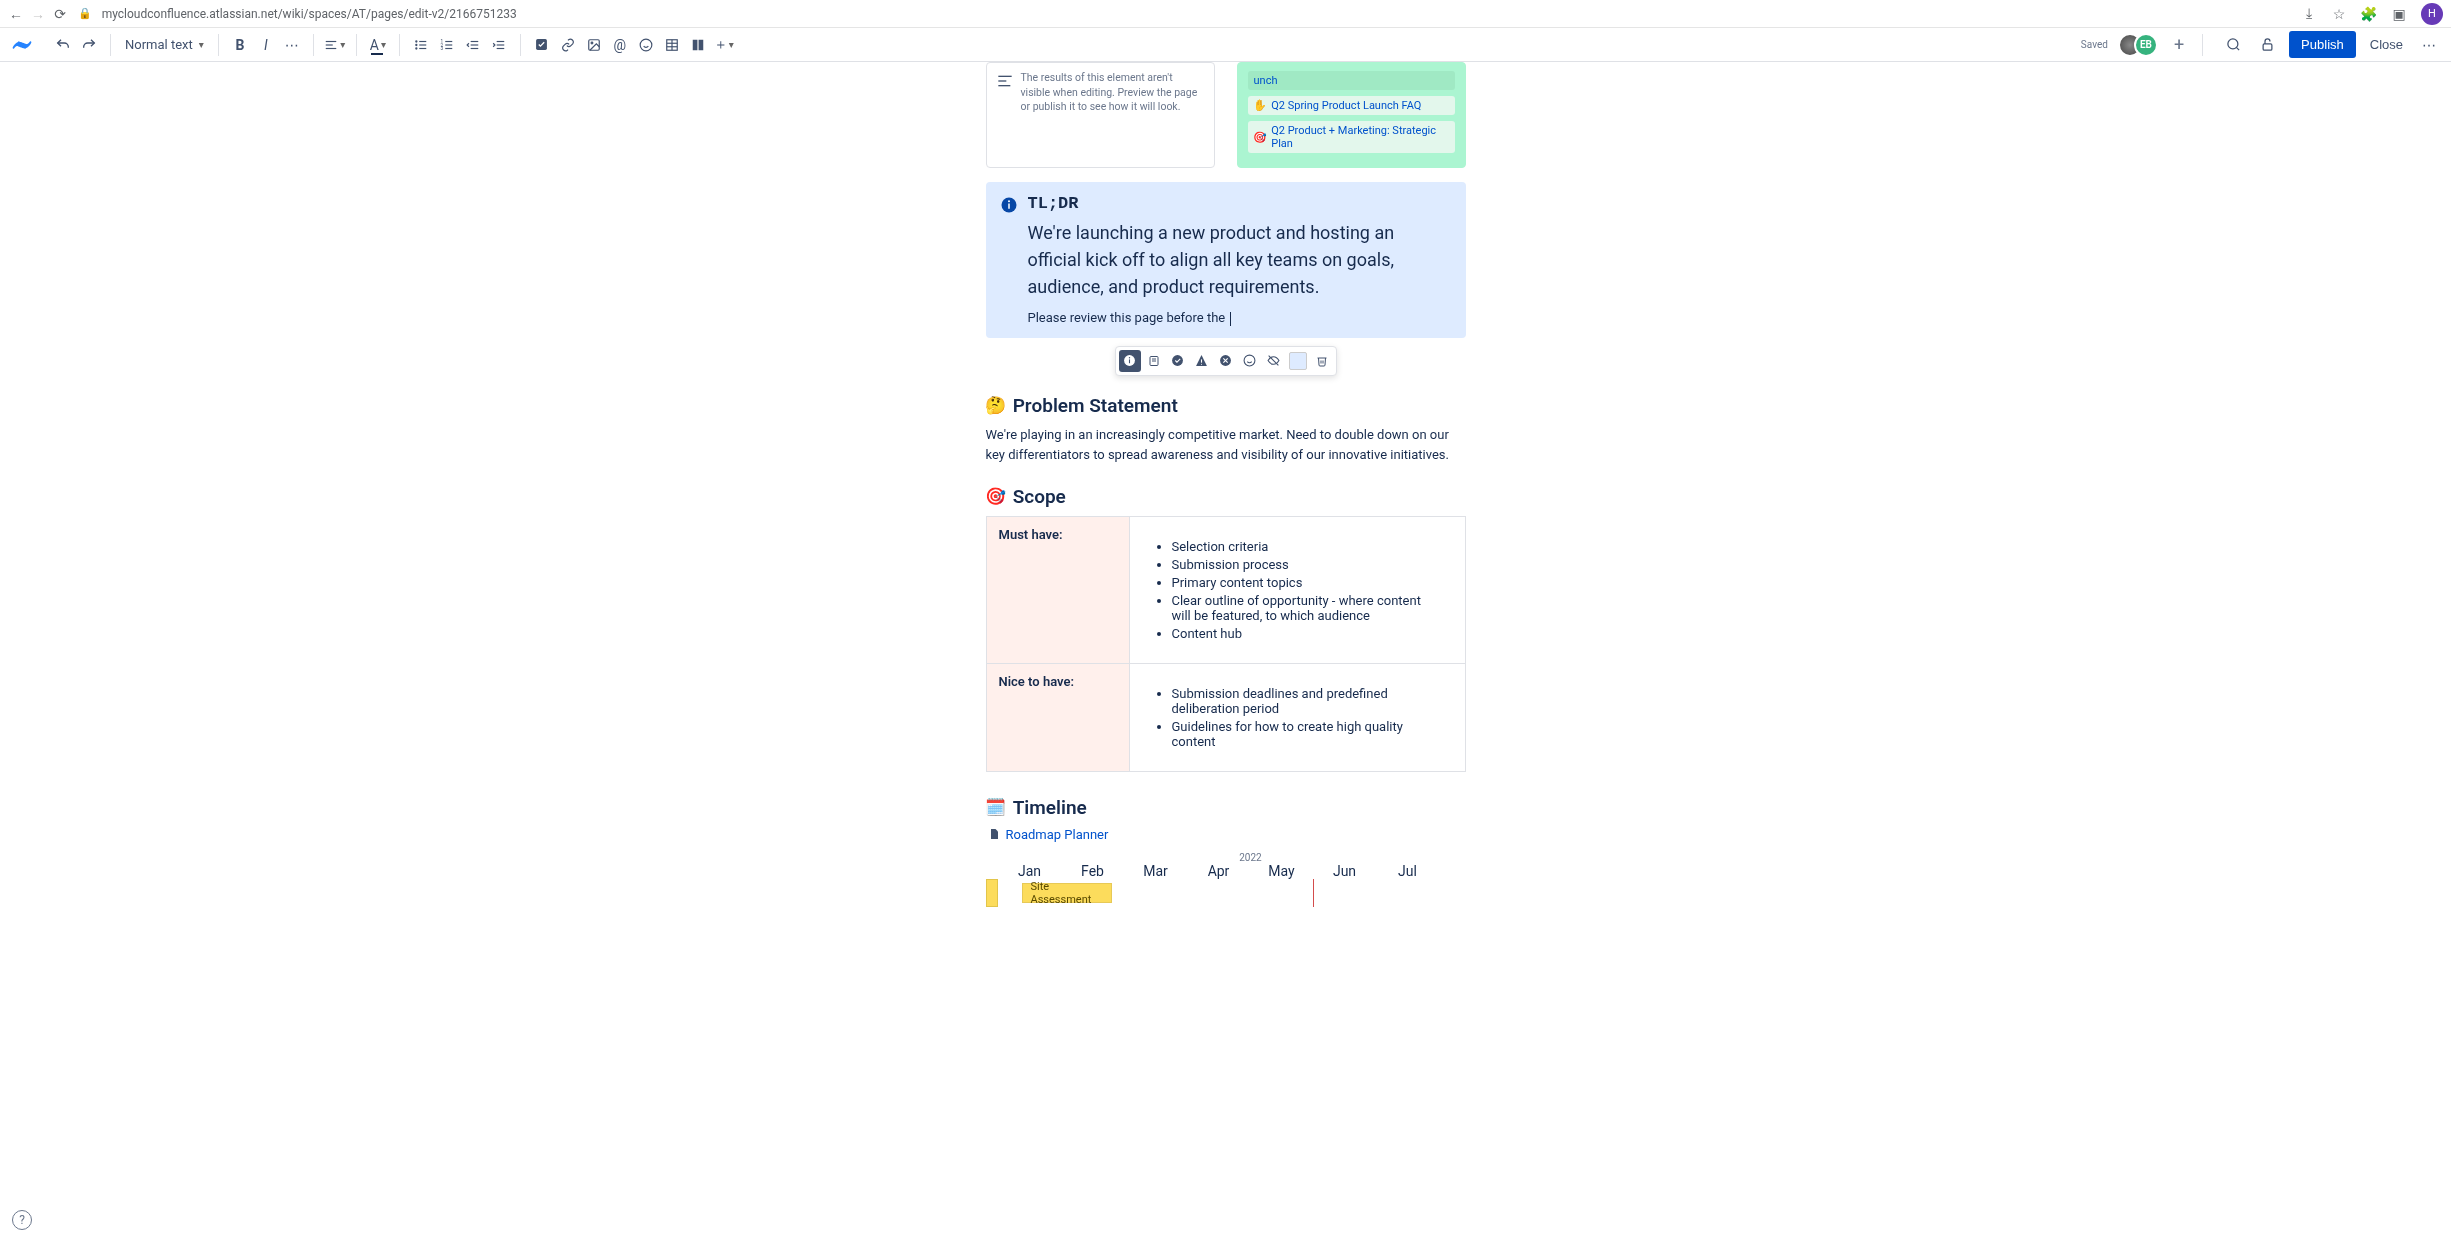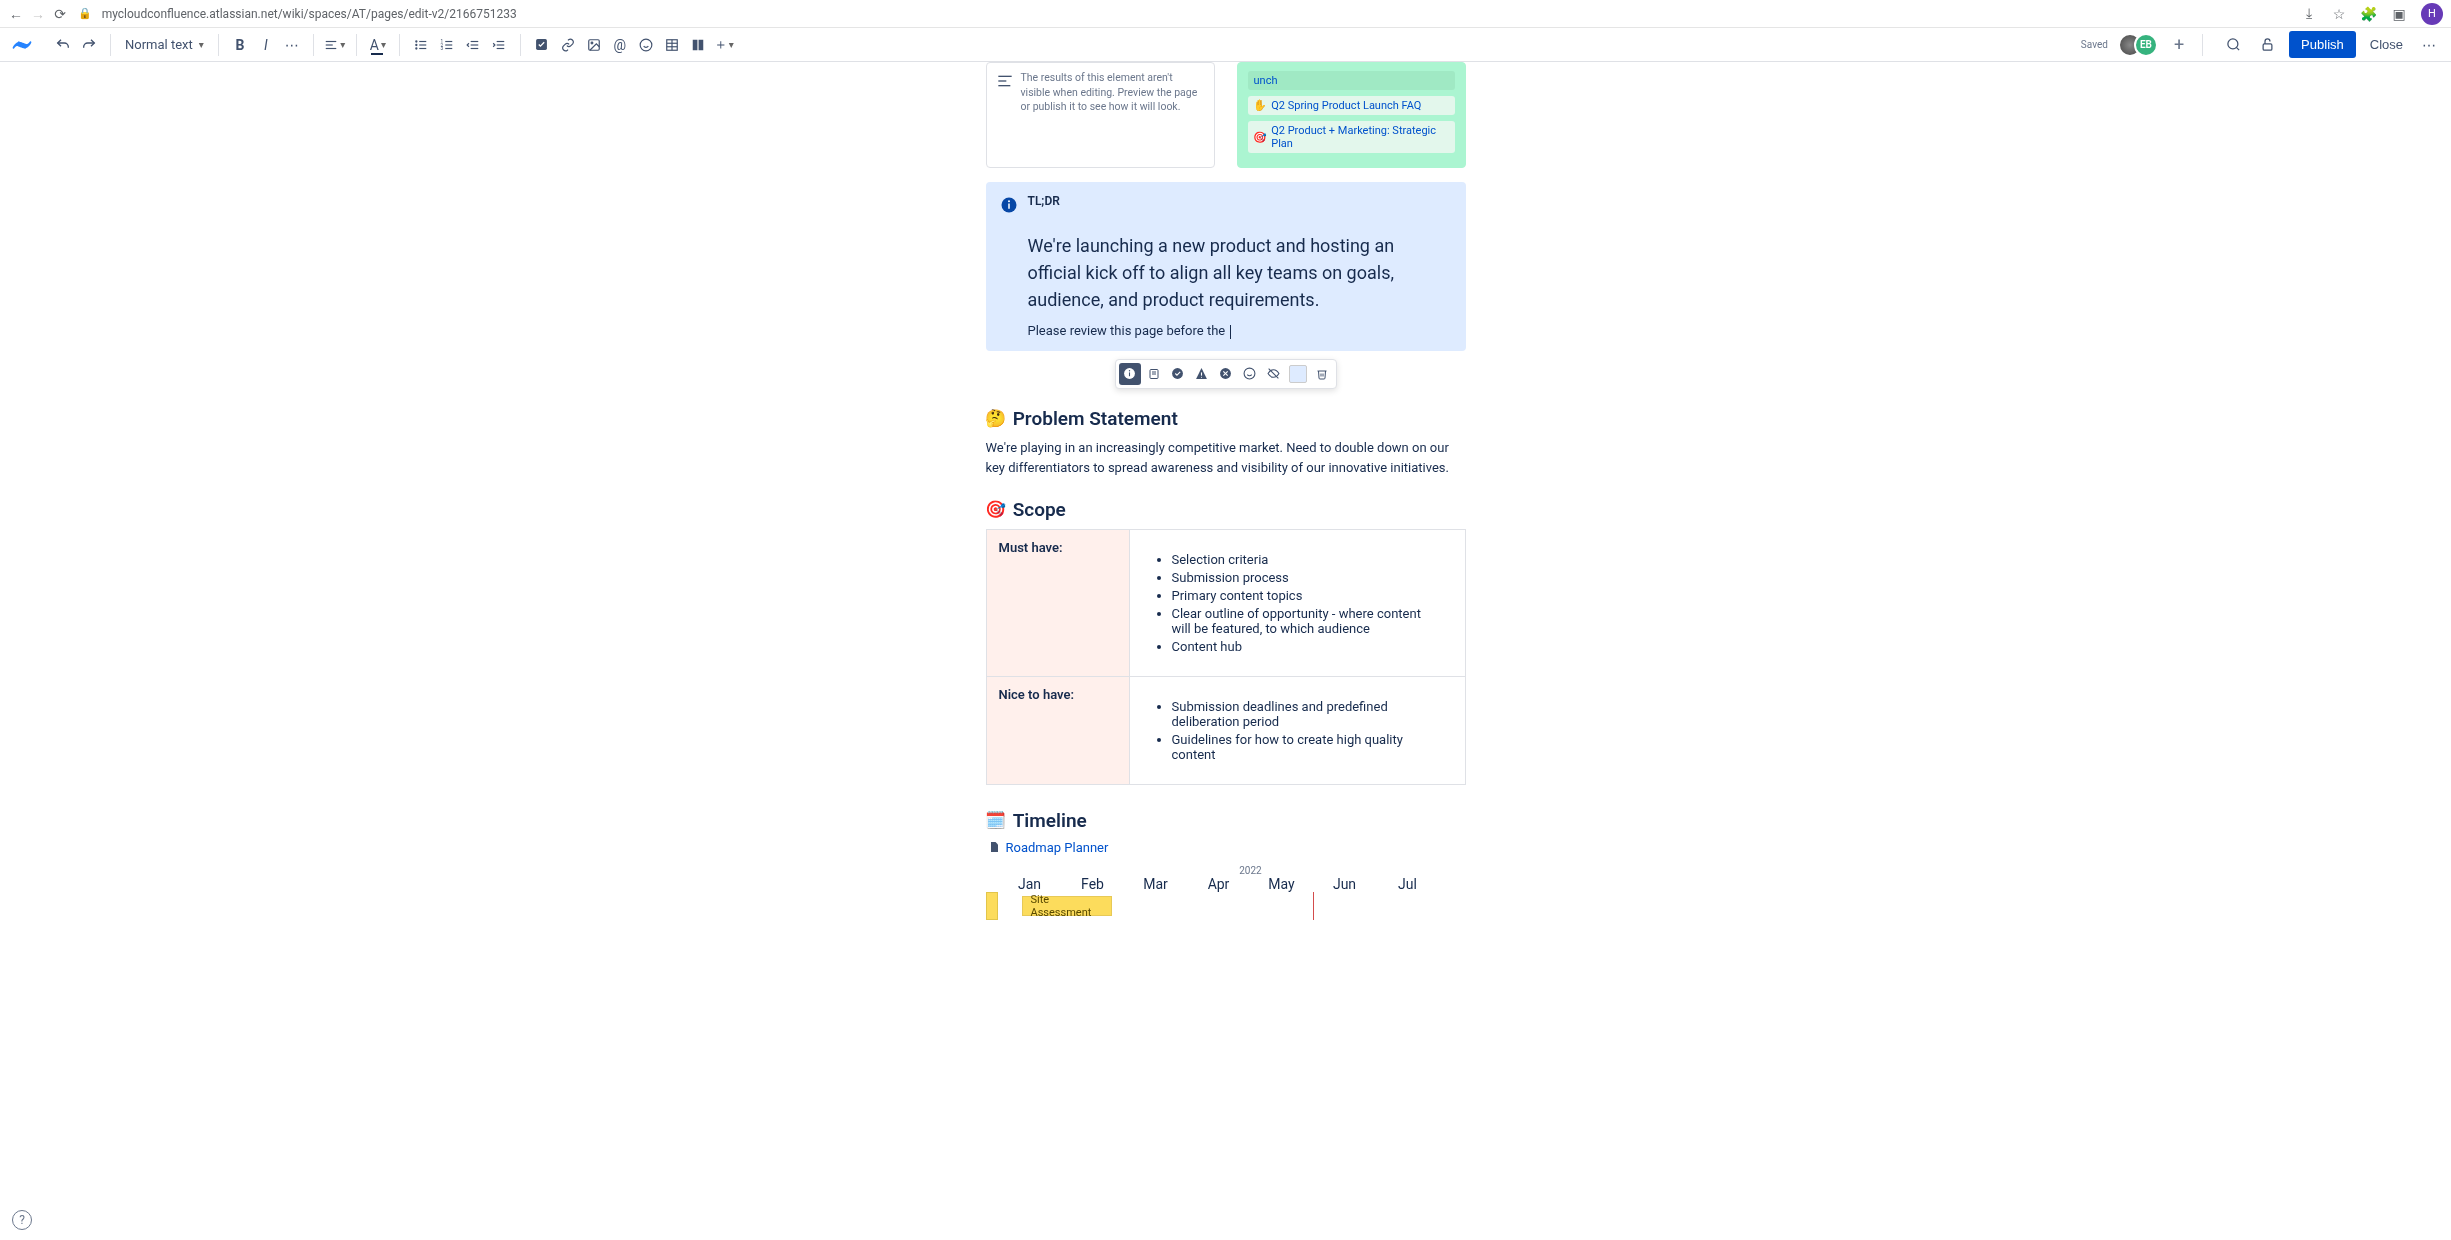--- a/index.html
+++ b/index.html
@@ -117,21 +117,21 @@
 
   
   .info-panel {
     background:#deebff; border-radius:4px;
     padding: 12px 14px; margin-bottom: 8px;
     position:relative;
   }
   .info-row { display:flex; gap:10px; }
   .info-icon { color:#0747A6; flex-shrink:0; margin-top:2px; }
   .info-content { flex:1; }
-  .info-title { font-weight:600; color:#172B4D; margin-bottom:24px; font-size:12px; }
+  .info-title { font-weight:600; color:#172B4D; margin-bottom:6px; font-size:17px;font-family:Liberation Mono, monospace; }
   .info-text { color:#172B4D; font-size:18px; line-height:1.5; margin-bottom:10px; }
   .info-text2 { color:#172B4D; font-size:13px; }
   .cursor { display:inline-block; width:1px; height:14px; background:#172B4D; vertical-align:middle; margin-left:2px;}
 
   
   .float-toolbar {
     display:flex; justify-content:center; margin: 6px 0 18px 0;
   }
   .float-tb-inner {
     background:#fff; border:1px solid #dfe1e6; border-radius:4px;

